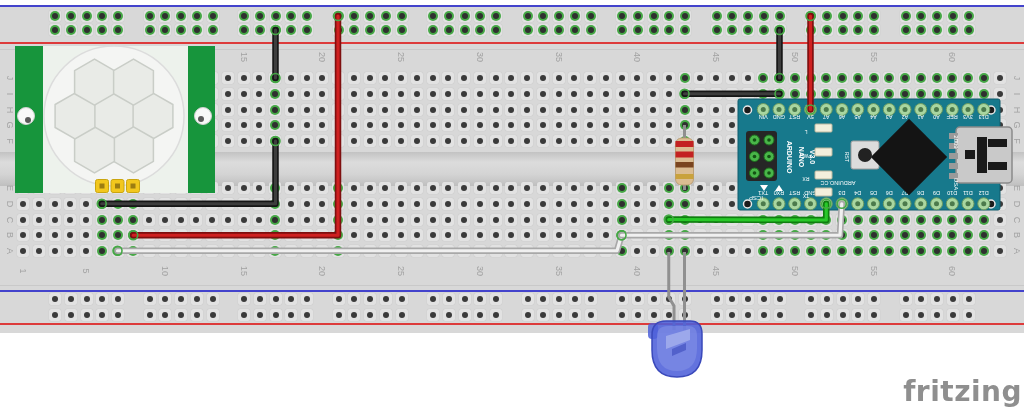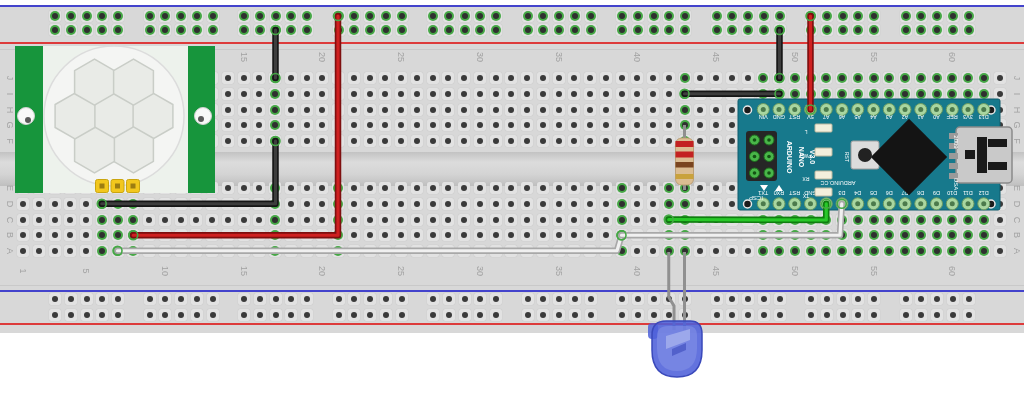--- a/index.html
+++ b/index.html
@@ -2809,13 +2809,14 @@
         <circle cx="621.5" cy="235.25" r="4.5" fill="none" stroke="#46a846" stroke-width="1.6"></circle>
         <circle cx="841.75" cy="203.75" r="4.5" fill="none" stroke="#46a846" stroke-width="1.6"></circle>
       </g>
       <g>
         <path d="M 826.25 203.75 L 826.25 220 L 668.75 219.5" fill="none" stroke="#0f7e0f" stroke-width="6.5" stroke-linecap="round" stroke-linejoin="round"></path>
         <path d="M 826.25 203.75 L 826.25 220 L 668.75 219.5" fill="none" stroke="#29c829" stroke-width="3.2" stroke-linecap="round" stroke-linejoin="round"></path>
         <circle cx="826.25" cy="203.75" r="4.5" fill="none" stroke="#46a846" stroke-width="1.6"></circle>
         <circle cx="668.75" cy="219.5" r="4.5" fill="none" stroke="#46a846" stroke-width="1.6"></circle>
       </g>
     </svg>
+  <div id="watermark">fritzing</div>
 </div>
 
 </body></html>

